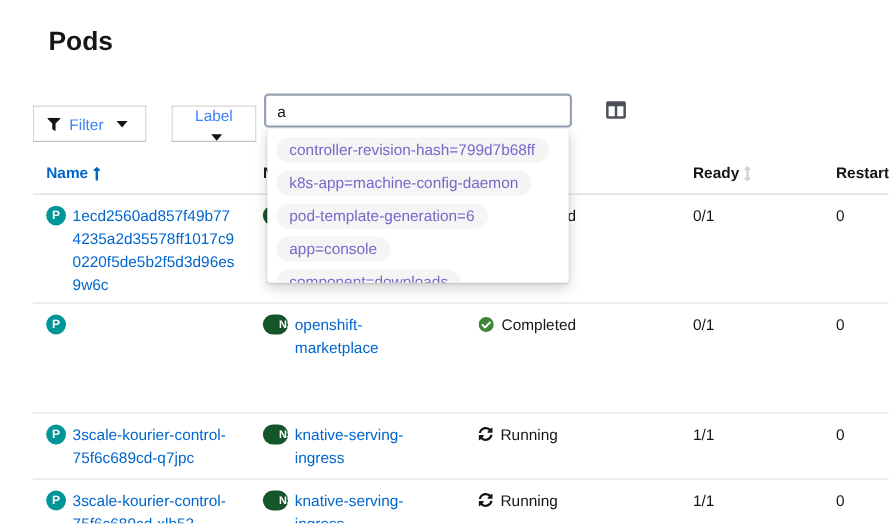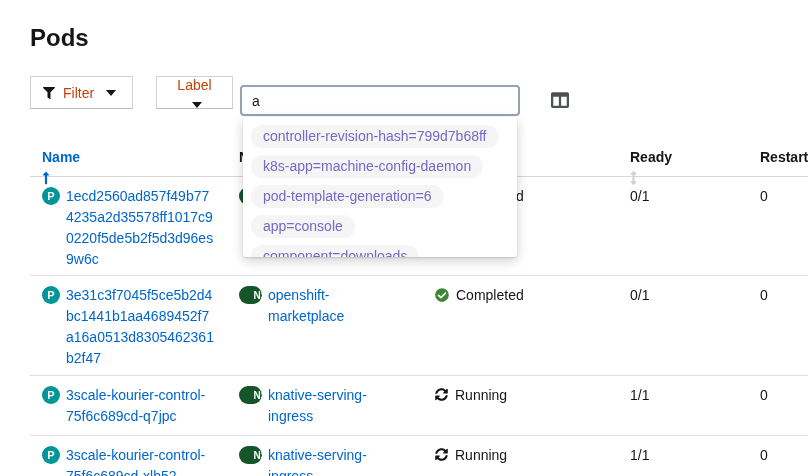--- a/index.html
+++ b/index.html
@@ -3,28 +3,28 @@
 <meta charset="utf-8">
 <style>
   * { margin:0; padding:0; box-sizing:border-box; }
   html,body { background:#fff; }
   .page {
     position:relative; width:808px; height:476px; overflow:hidden;
     background:#fff; font-family:"Liberation Sans", sans-serif;
     color:#151515; font-size:14px;
   }
   .page-title {
-    position:absolute; left:30px; top:24px;
+    position:absolute; left:44px; top:24px;
     font-size:24px; font-weight:700; color:#151515;
   }
   
   .btn {
-    position:absolute; top:76px; height:33px; background:#fff;
+    position:absolute; top:96px; height:33px; background:#fff;
     border:1px solid #d2d2d2; border-bottom-color:#b8bbbe;
-    display:flex; align-items:center; font-size:14px; color:#c2410c;
+    display:flex; align-items:center; font-size:14px; color:#3b82f6;
     cursor:pointer; padding:0 12px; gap:8px;
   }
   .filter-btn { left:30px; width:103px; }
   .label-btn  { left:156px; width:77px; justify-content:space-between;flex-direction:column; }
   .caret {
     width:0; height:0; border-left:5px solid transparent;
     border-right:5px solid transparent; border-top:6px solid #151515;
     margin-left:4px; flex:none;
   }
   .search-input {
@@ -54,21 +54,20 @@
   
   .tbl { position:absolute; left:30px; top:140px; width:778px; }
   .tr, .thead {
     display:grid; grid-template-columns:197px 196px 195px 130px 60px;
   }
   .thead { height:37px; border-bottom:1px solid #d8d8d8; }
   .th {
     padding:9px 8px 0 12px; font-weight:700; font-size:14px; color:#151515;
     display:flex; align-items:flex-start; gap:4px; white-space:nowrap;
     cursor:pointer;
-    flex-direction:column;
   }
   .th.sorted { color:#0066cc; }
   .tr { border-bottom:1px solid #e0e0e0; }
   .r1 { height:99px; } .r2 { height:100px; } .r3 { height:60px; } .r4 { height:80px; }
   .td { padding:9px 8px 0 12px; font-size:14px; line-height:21px; }
   .cell-flex { display:flex; align-items:flex-start; gap:6px; }
   .badge {
     display:inline-flex; align-items:center; justify-content:center;
     color:#fff; font-weight:700; flex:none; margin-top:1px;
     font-family:"Liberation Sans", sans-serif;
@@ -160,21 +159,20 @@
         </span>
         <span>Completed</span>
       </div>
       <div class="td">0/1</div>
       <div class="td">0</div>
     </div>
 
     <div class="tr r2">
       <div class="td cell-flex">
         <span class="badge badge-pod">P</span>
-        <a class="link name-link">3e31c3f7045f5ce5b2d4bc1441b1aa4689452f7a16a0513d8305462361b2f47</a>
       </div>
       <div class="td cell-flex">
         <span class="badge badge-ns">NS</span>
         <a class="link ns-link">openshift-marketplace</a>
       </div>
       <div class="td status-cell">
         <span class="status-ico">
           <svg width="14" height="14" viewBox="0 0 512 512" fill="#3e8635">
               <path d="M504 256c0 136.967-111.033 248-248 248S8 392.967 8 256 119.033 8 256 8s248 111.033 248 248zM227.314 387.314l184-184c6.248-6.248 6.248-16.379 0-22.627l-22.627-22.627c-6.248-6.249-16.379-6.249-22.628 0L216 308.118l-70.059-70.059c-6.248-6.248-16.379-6.248-22.628 0l-22.627 22.627c-6.248 6.248-6.248 16.379 0 22.627l104 104c6.249 6.249 16.379 6.249 22.628.001z"></path>
             </svg>

